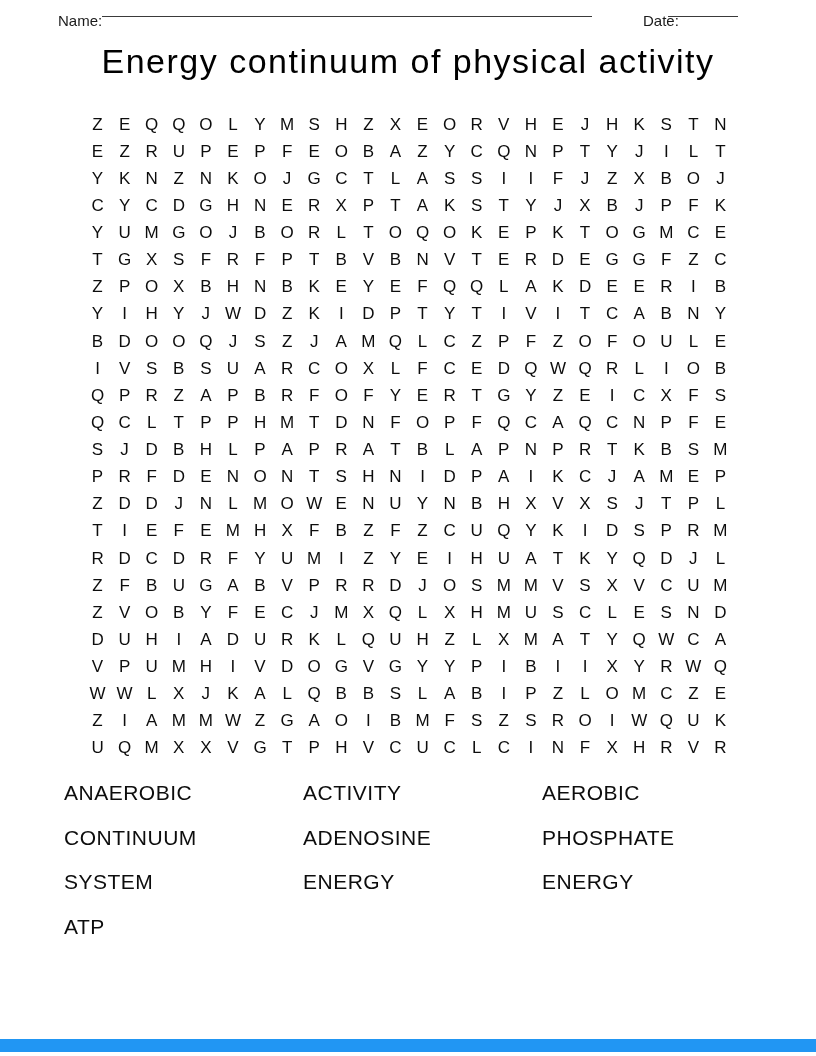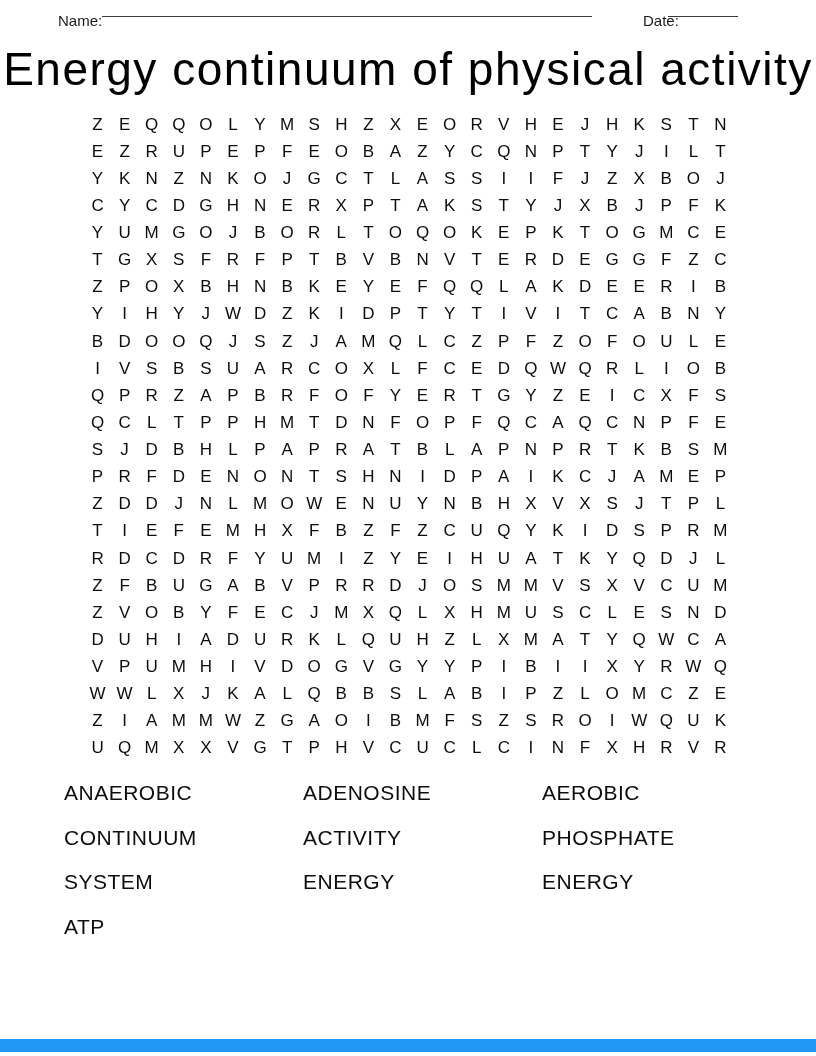--- a/index.html
+++ b/index.html
@@ -31,21 +31,21 @@
   .name-line { left: 102px; width: 490px; }
   .date-line { left: 668px; width: 70px; }
 
   
   .page-title {
     position: absolute;
     top: 42px;
     left: 0;
     width: 816px;
     text-align: center;
-    font-size: 46px;
+    font-size: 34px;
     letter-spacing: 1.5px;
     color: #000000;
     white-space: nowrap;
   }
 
   
   .word-grid {
     position: absolute;
     top: 111px;
     left: 84px;
@@ -683,22 +683,22 @@
   </div>
 
 <div class="word-list">
     <div class="word-col">
       <div class="word">ANAEROBIC</div>
       <div class="word">CONTINUUM</div>
       <div class="word">SYSTEM</div>
       <div class="word">ATP</div>
     </div>
     <div class="word-col">
+      <div class="word">ACTIVITY</div>
       <div class="word">ADENOSINE</div>
-      <div class="word">ACTIVITY</div>
       <div class="word">ENERGY</div>
     </div>
     <div class="word-col">
       <div class="word">AEROBIC</div>
       <div class="word">PHOSPHATE</div>
       <div class="word">ENERGY</div>
     </div>
   </div>
 
 <div class="footer-bar" style="background: rgb(33, 150, 243);"></div>

